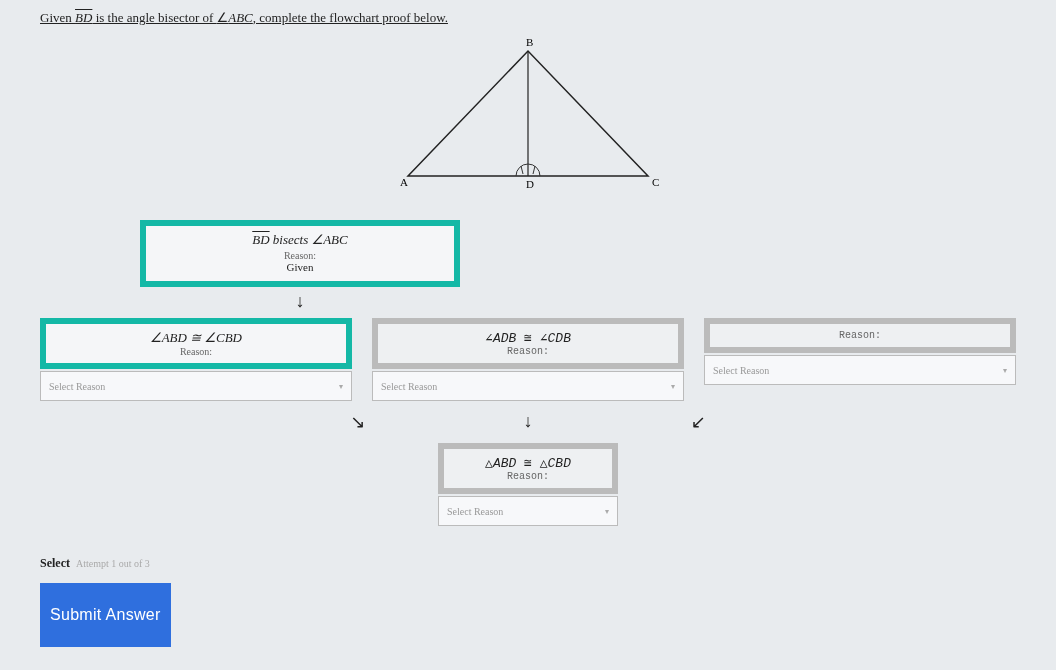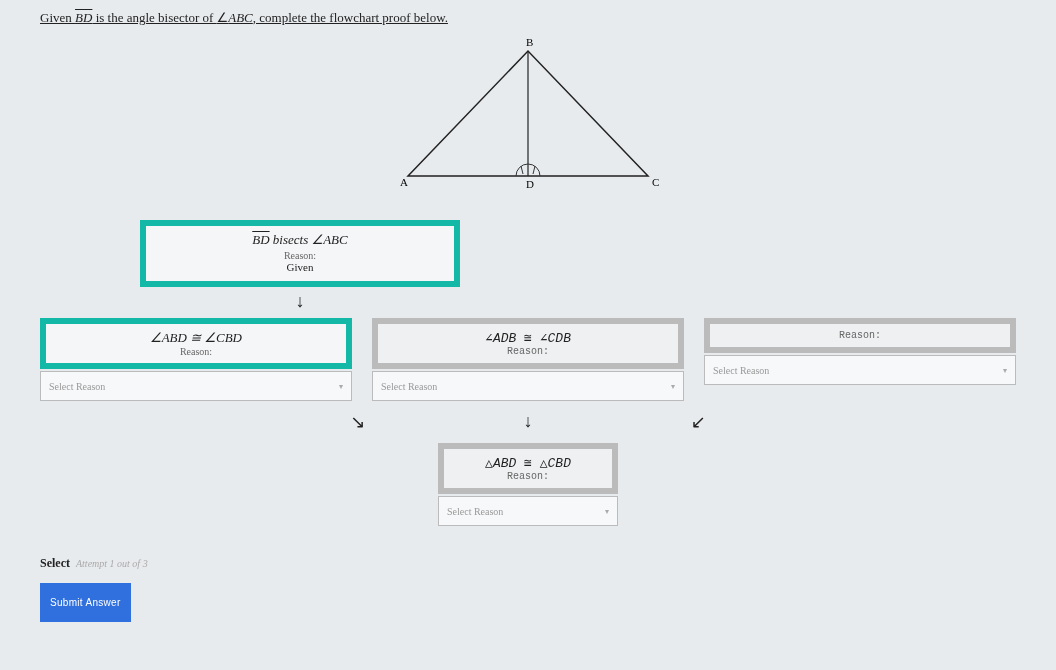--- a/index.html
+++ b/index.html
@@ -52,27 +52,27 @@
       justify-content: space-between;
     }
     .sel-caret { font-size: 8px; color: #aaa; }
     .row1 { margin-bottom: 4px; }
     .row-given { width: 320px; margin-left: 100px; }
     .row2 { margin: 0 0 6px; }
     .row3 { display:flex; justify-content:center; }
     .row3 .proof-box { width: 180px; }
     .diag-arrows { display:flex; justify-content:space-between; margin:2px 0 4px; padding:0 40px;}
     .answer-row { margin-top: 30px; font-size: 12px; }
-    .answer-row .att { color: #aaa; font-size: 10px; font-style: italic; margin-left: 6px;}
+    .answer-row .att { color: #aaa; font-size: 10px; margin-left: 6px;}
     .submit-btn {
       display: inline-block;
       background: #2f6fde;
       color: #fff;
-      padding: 14px 10px;
-      font-size: 10px;
+      padding: 23px 10px;
+      font-size: 16px;
       margin-top: 12px;
       border: none;
       letter-spacing: 0.3px;
     }
     .subset { padding: 2px 4px; }
   </style>
 </head>
 <body>
 
 

